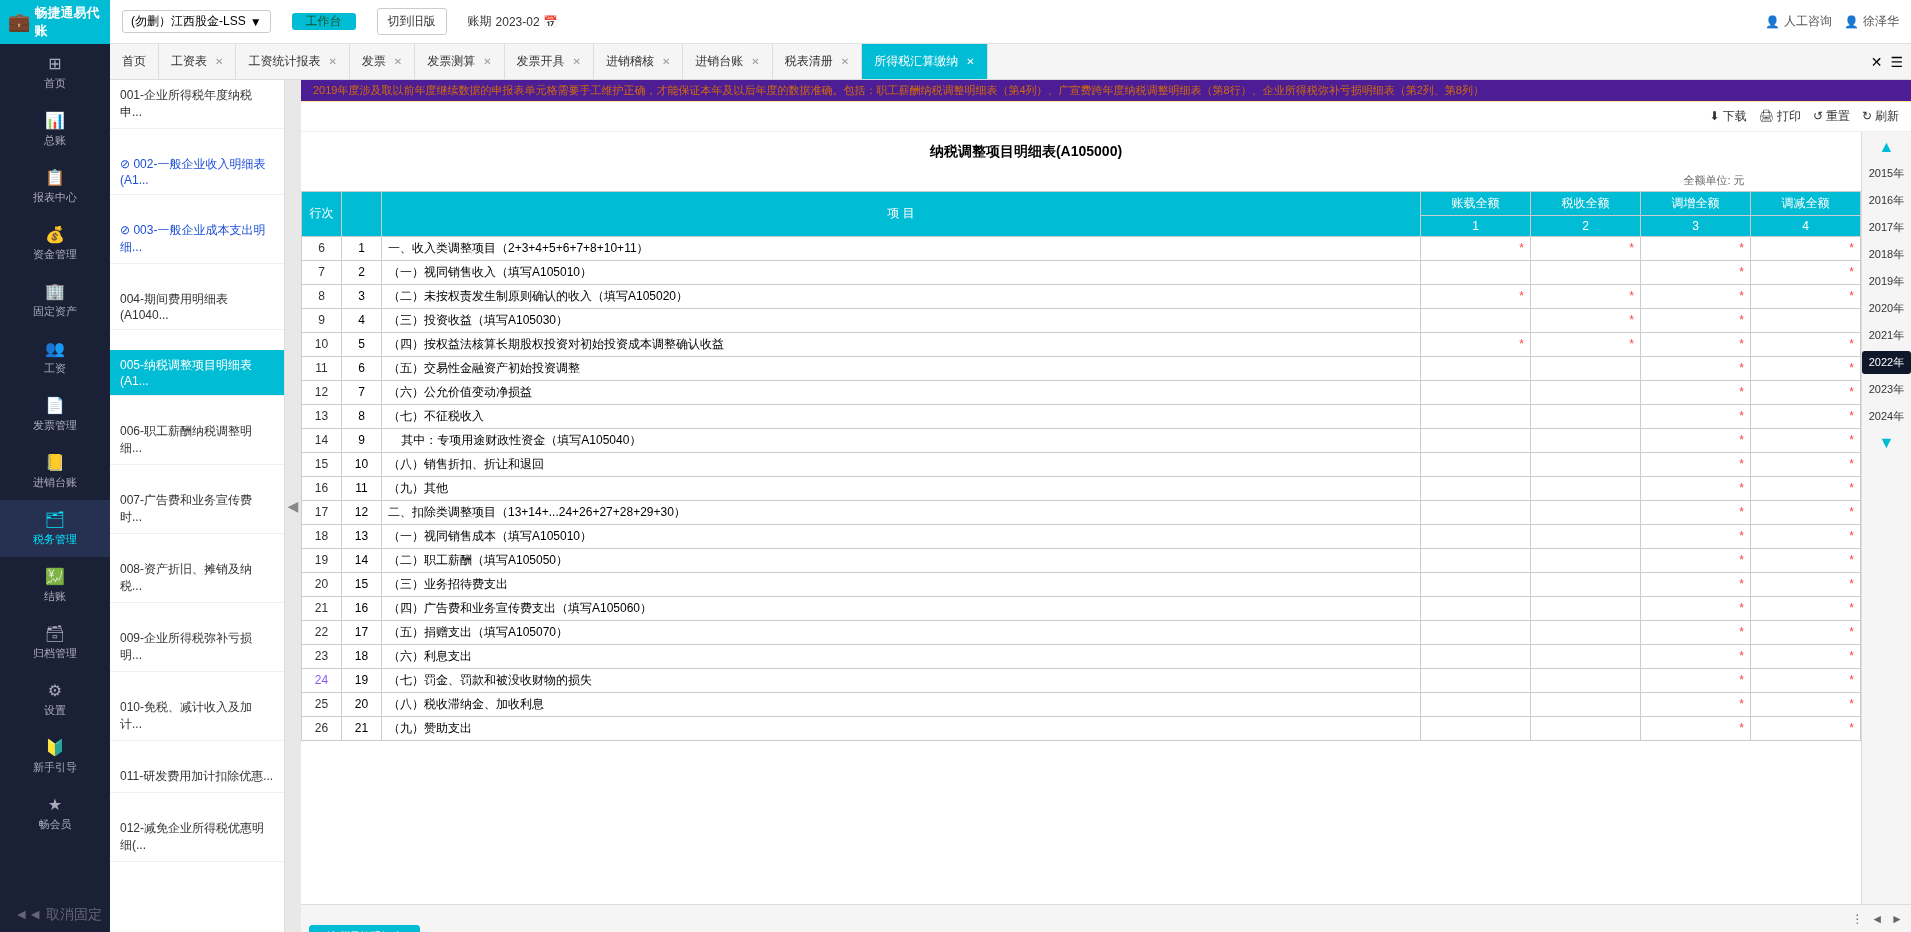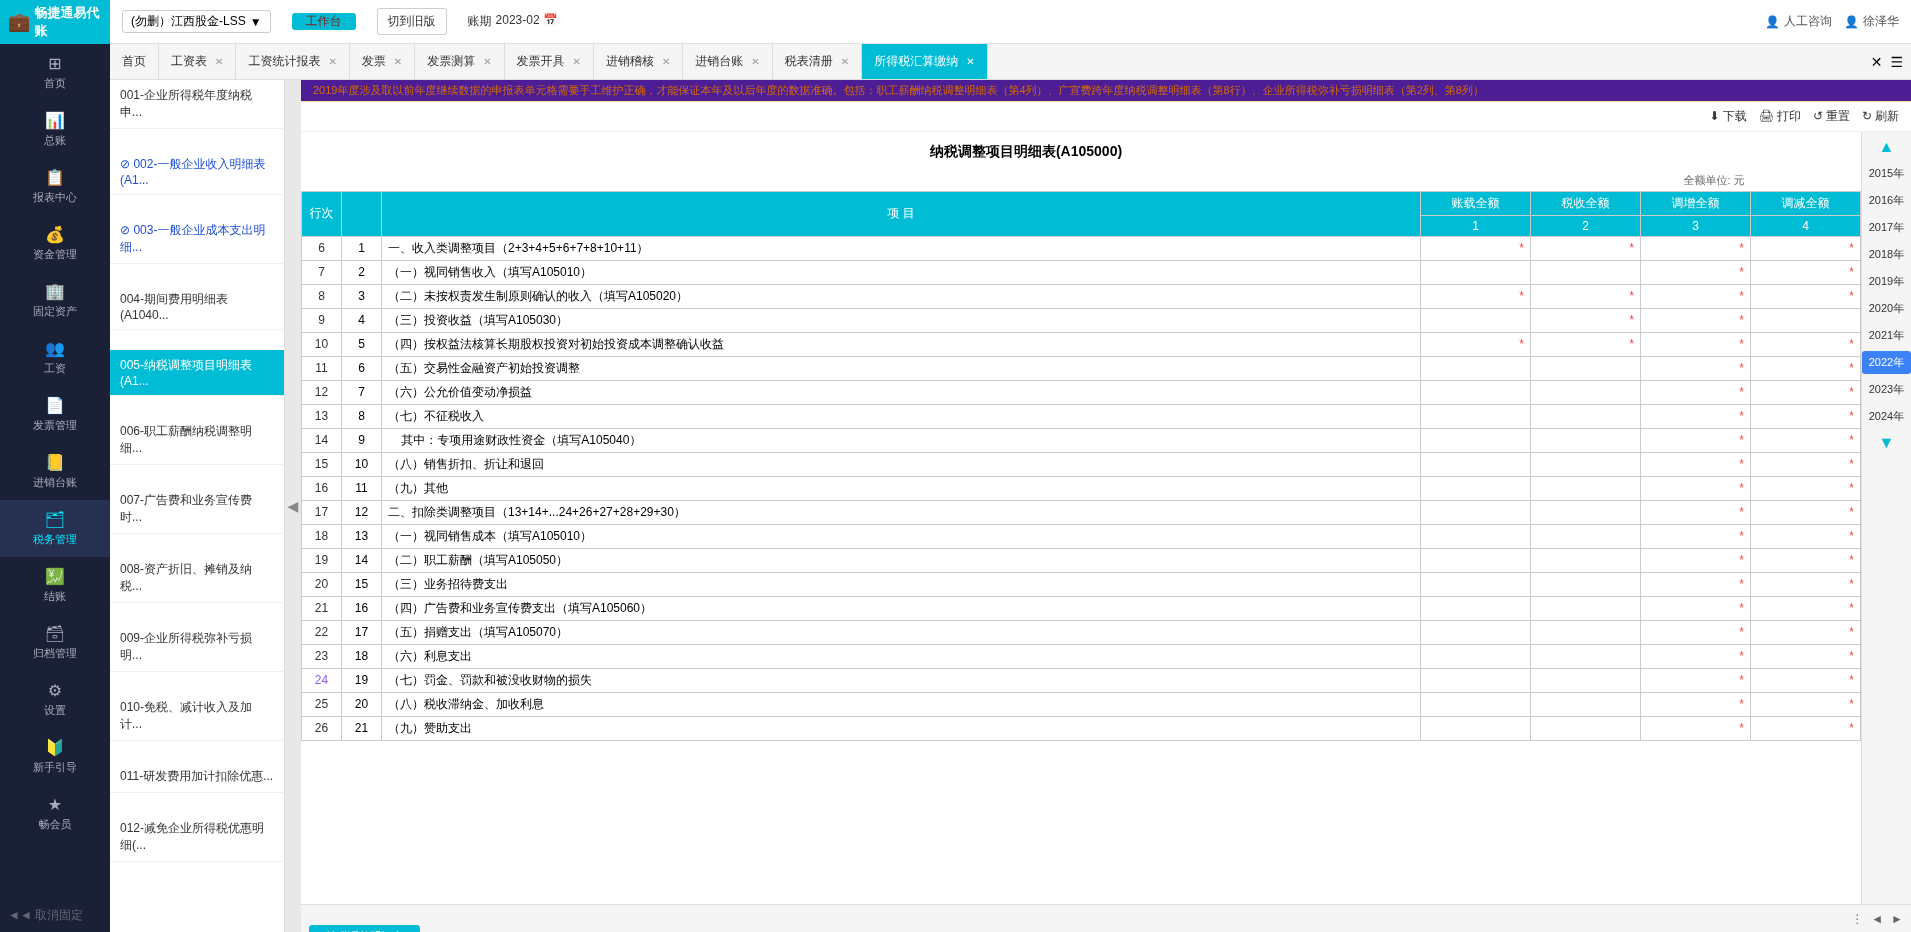--- a/index.html
+++ b/index.html
@@ -5,31 +5,31 @@
     * { box-sizing: border-box; margin: 0; padding: 0; }
     body { font-family: 'Microsoft YaHei', Arial, sans-serif; font-size: 12px; background: #f0f2f5; display: flex; height: 932px; overflow: hidden; }
 
     
     .sidebar { width: 110px; background: #1a2035; color: #fff; display: flex; flex-direction: column; flex-shrink: 0; height: 100%; }
     .sidebar-logo { background: #00bcd4; padding: 10px 8px; font-size: 13px; font-weight: bold; color: #fff; display: flex; align-items: center; gap: 4px; height: 44px; }
     .sidebar-logo-icon { font-size: 18px; }
     .sidebar-item { display: flex; flex-direction: column; align-items: center; padding: 10px 4px; cursor: pointer; color: #aab; font-size: 11px; gap: 3px; }
     .sidebar-item.active { background: #263050; color: #00e5ff; }
     .sidebar-item .si-icon { font-size: 16px; }
-    .sidebar-bottom { margin-top: auto; padding: 8px; font-size: 12px; color: #667; text-align: left; cursor: pointer; }
+    .sidebar-bottom { margin-top: auto; padding: 8px; font-size: 14px; color: #667; text-align: right; cursor: pointer; }
 
     
     .main { flex: 1; display: flex; flex-direction: column; overflow: hidden; }
 
     
     .topbar { background: #fff; height: 44px; display: flex; align-items: center; padding: 0 12px; gap: 21px; border-bottom: 1px solid #e0e0e0; flex-shrink: 0; }
     .company-selector { display: flex; align-items: center; gap: 4px; border: 1px solid #ccc; border-radius: 3px; padding: 2px 8px; font-size: 12px; background: #fff; cursor: pointer; }
-    .btn-workbench { background: #00bcd4; color: #7f1d1d; border: none; border-radius: 3px; padding: 0 14px; cursor: pointer; font-size: 12px; }
+    .btn-workbench { background: #00bcd4; color: #14532d; border: none; border-radius: 3px; padding: 0 14px; cursor: pointer; font-size: 12px; }
     .btn-old-version { background: #fff; color: #333; border: 1px solid #ccc; border-radius: 3px; padding: 4px 10px; cursor: pointer; font-size: 12px; }
-    .period-info { display: flex; gap: 4px; font-size: 12px; color: #333; }
+    .period-info { display: flex; align-items: center; gap: 4px; font-size: 12px; color: #333; }
     .topbar-right { margin-left: auto; display: flex; align-items: center; gap: 12px; font-size: 12px; color: #555; }
     .user-service { display: flex; align-items: center; gap: 4px; cursor: pointer; }
 
     
     .nav-tabs { background: #f5f5f5; display: flex; align-items: center; border-bottom: 1px solid #ddd; flex-shrink: 0; overflow-x: auto; height: 36px; }
     .nav-tab { padding: 0 12px; height: 36px; display: flex; align-items: center; gap: 4px; font-size: 12px; cursor: pointer; white-space: nowrap; border-right: 1px solid #ddd; color: #333; background: #f5f5f5; }
     .nav-tab.active { background: #00bcd4; color: #fff; }
     .nav-tab .close-btn { font-size: 10px; margin-left: 4px; color: #999; }
     .nav-tab.active .close-btn { color: #fff; }
     .nav-tabs-end { margin-left: auto; display: flex; align-items: center; gap: 8px; padding: 0 8px; }
@@ -65,21 +65,21 @@
     .col-item { min-width: 280px; }
     .col-num { width: 110px; text-align: right; }
     .title-row td { text-align: center; font-size: 14px; font-weight: bold; background: #fff; border: none; }
     .unit-row td { text-align: right; background: #fff; border: none; font-size: 11px; color: #666; }
     .header-row th { text-align: center; }
     .asterisk { color: #f44; }
 
     
     .year-sidebar { width: 50px; background: #f5f5f5; border-left: 1px solid #ddd; display: flex; flex-direction: column; align-items: center; gap: 4px; padding: 4px 0; overflow-y: auto; flex-shrink: 0; }
     .year-item { font-size: 11px; padding: 4px 2px; cursor: pointer; color: #333; text-align: center; width: 100%; display: flex; align-items: center; justify-content: center; }
-    .year-item.active { background: #3b82f6; color: #fff; border-radius: 3px; }
+    .year-item.active { background: #0f172a; color: #fff; border-radius: 3px; }
     .year-nav-up, .year-nav-down { font-size: 16px; color: #00bcd4; cursor: pointer; padding: 2px; }
 
     
     .bottom-bar { background: #f5f5f5; border-top: 1px solid #ddd; height: 28px; display: flex; align-items: center; padding: 0 8px; flex-shrink: 0; }
     .bottom-tab { padding: 3px 16px; background: #fff; border: 1px solid #ccc; border-radius: 3px 3px 0 0; font-size: 11px; cursor: pointer; margin-right: 4px; }
     .bottom-tab.active { background: #00bcd4; color: #fff; border-color: #00bcd4; margin-top: 36px; }
 
     
     ::-webkit-scrollbar { width: 6px; height: 6px; }
     ::-webkit-scrollbar-track { background: #f1f1f1; }

